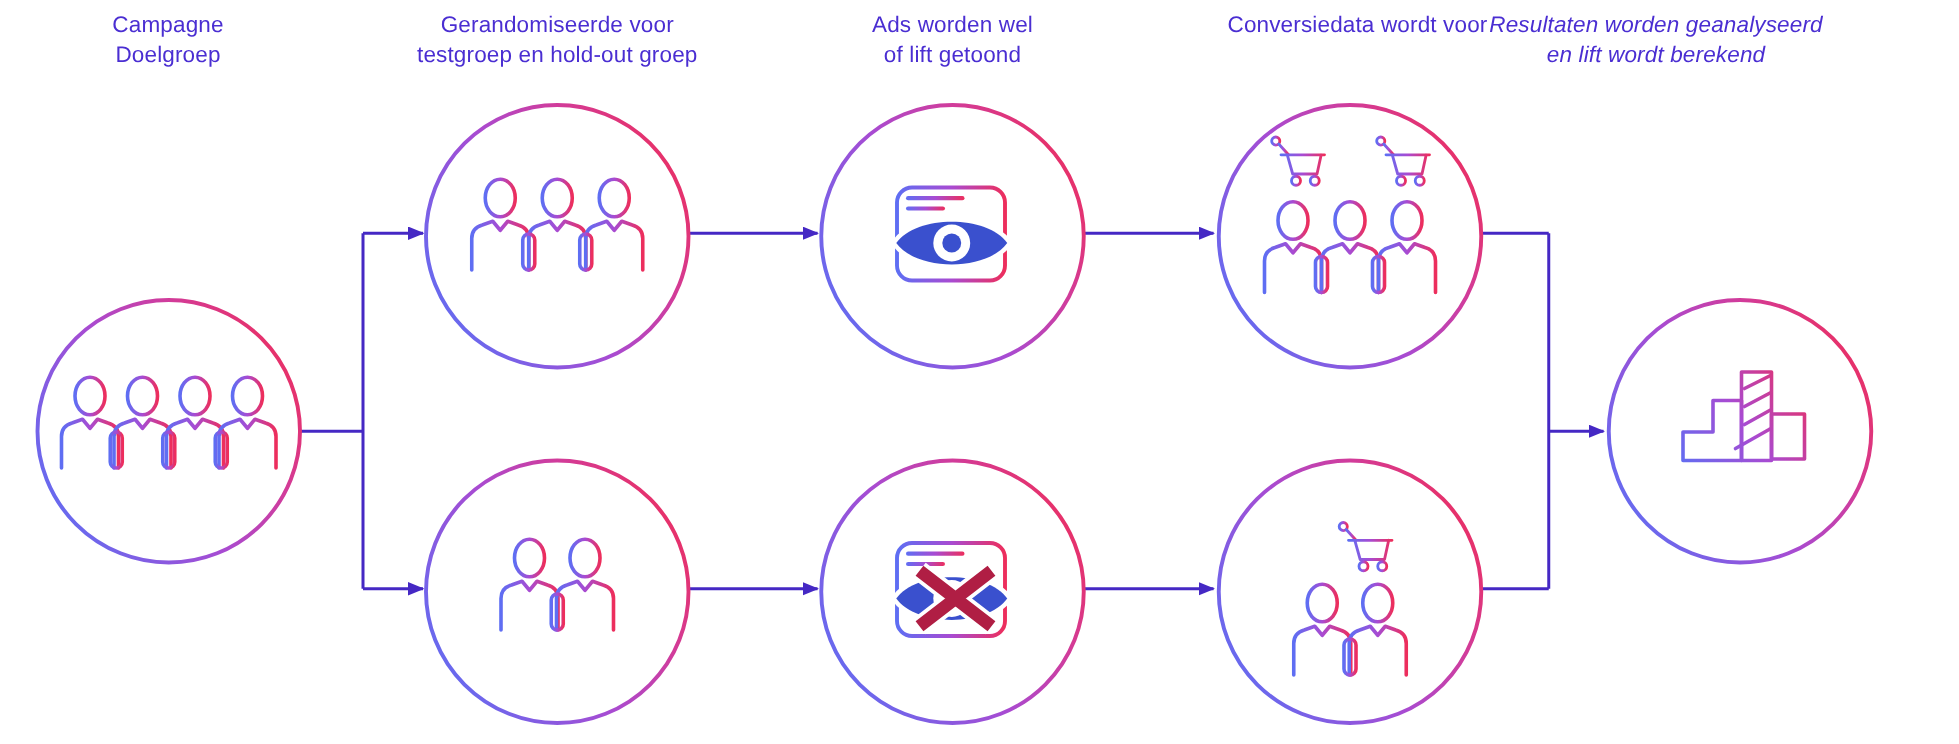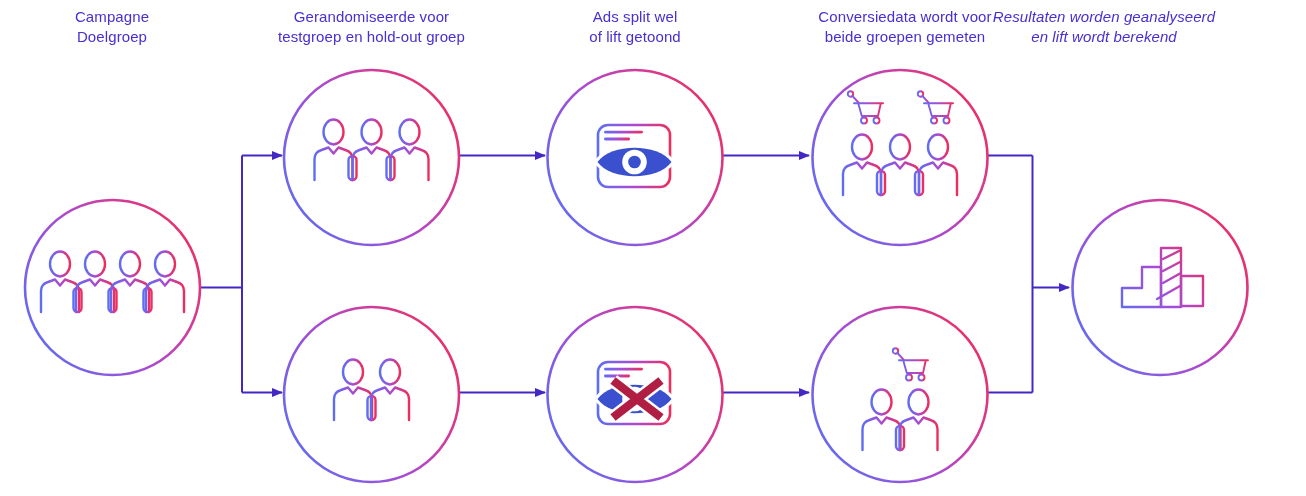--- a/index.html
+++ b/index.html
@@ -21,26 +21,25 @@
 
   <div class="stage-label" style="left:22px;width:180px;">
     <div>Campagne</div>
     <div>Doelgroep</div>
   </div>
   <div class="stage-label" style="left:256px;width:231px;">
     <div>Gerandomiseerde voor</div>
     <div>testgroep en hold-out groep</div>
   </div>
   <div class="stage-label" style="left:545px;width:180px;">
-    <div>Ads split wel</div>
+    <div>Ads worden wel</div>
     <div>of lift getoond</div>
   </div>
   <div class="stage-label" style="left:790px;width:230px;">
     <div>Conversiedata wordt voor</div>
-    <div>beide groepen gemeten</div>
   </div>
   <div class="stage-label" style="left:974px;width:260px;font-style:italic;">
     <div>Resultaten worden geanalyseerd</div>
     <div>en lift wordt berekend</div>
   </div>
 
   <svg class="diagram-svg" width="1306" height="496" viewBox="0 0 1306 496">
     <defs>
       <linearGradient id="gradIcon" x1="0" y1="0" x2="1" y2="0">
         <stop offset="0" stop-color="#5E6EF3"></stop>

